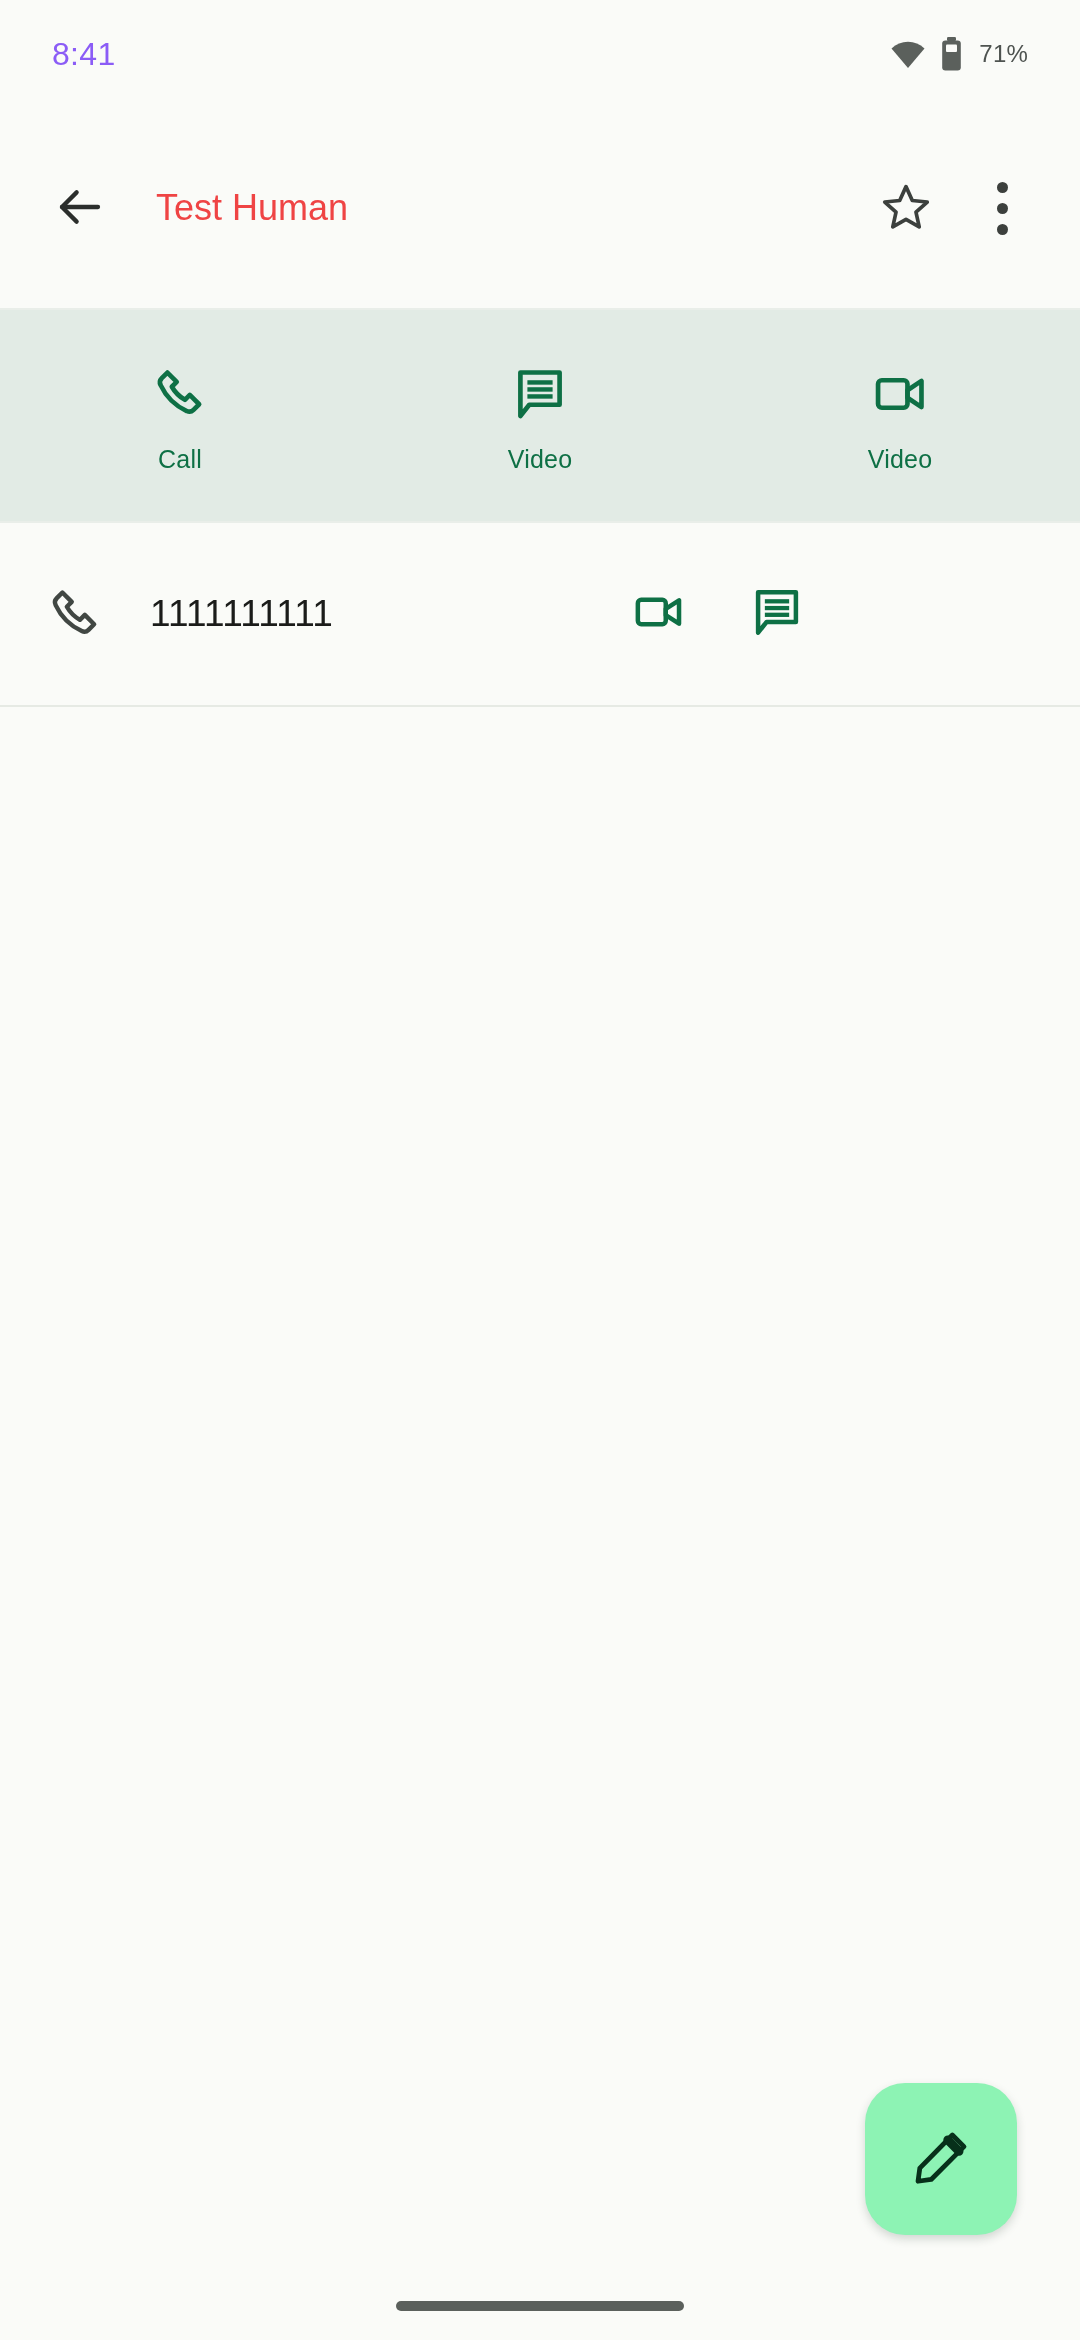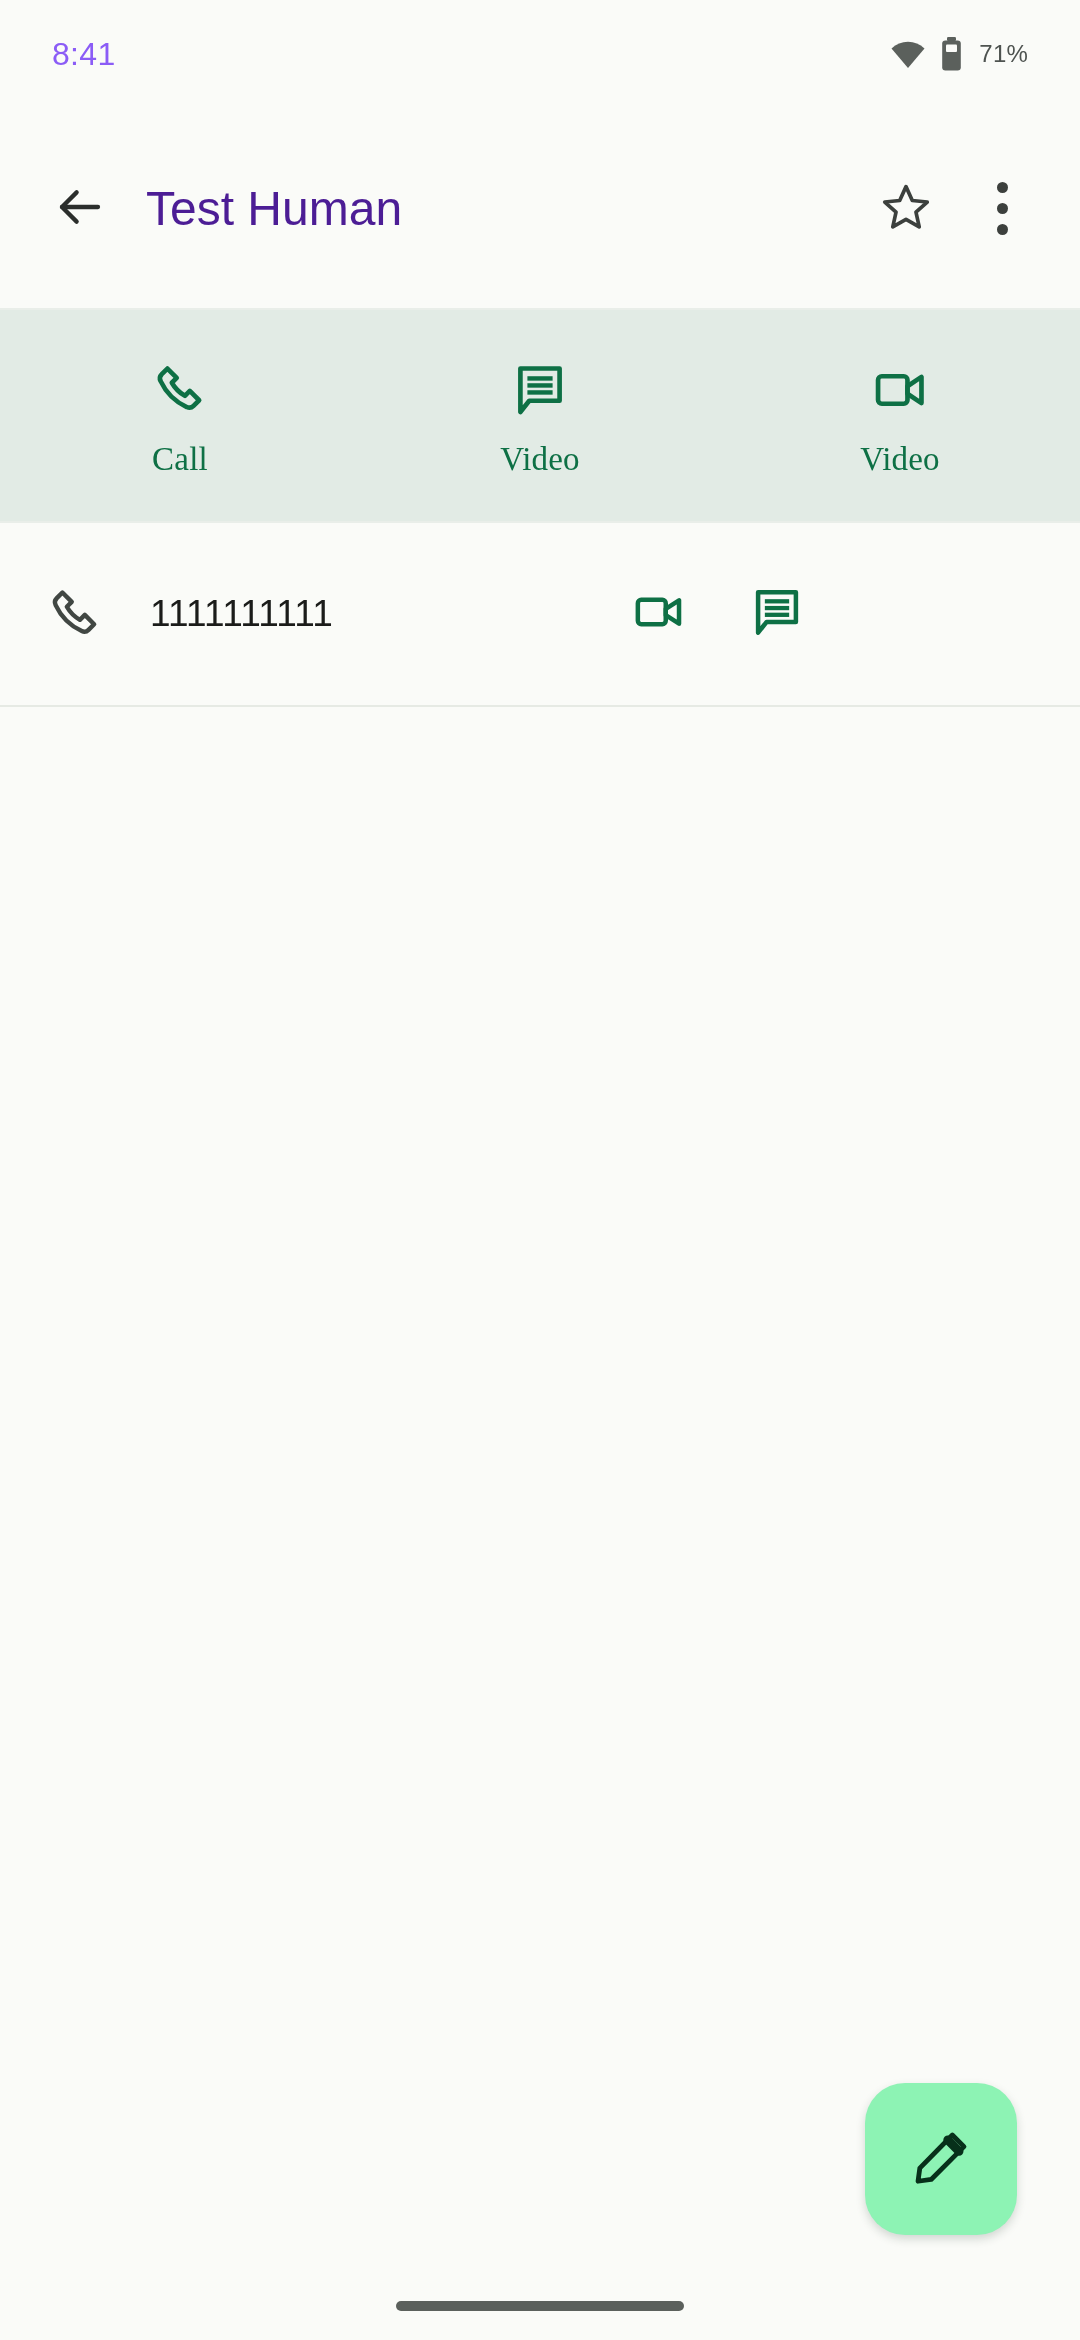--- a/index.html
+++ b/index.html
@@ -45,23 +45,23 @@
     padding:0 30px 0 32px;
   }
   .appbar-icon-btn {
     width:96px; height:96px;
     display:flex; align-items:center; justify-content:center;
     border-radius:50%; flex:0 0 auto;
     background:transparent; border:none;
   }
   #contact-title {
     flex:1 1 auto;
-    font-size:48px;
-    color:#4c1d95;
-    margin-left:18px;
+    font-size:36px;
+    color:#ef4444;
+    margin-left:28px;
     white-space:nowrap; overflow:hidden;
     text-overflow:ellipsis;
   }
   #overflow-dots {
     width:10px;
     display:flex; flex-direction:column;
     align-items:center; gap:10px;
   }
   #overflow-dots i {
     display:block; width:11px; height:11px;
@@ -79,23 +79,22 @@
   }
   .quick-action {
     flex:1 1 0;
     display:flex; flex-direction:column;
     align-items:center; justify-content:center;
     gap:22px;
     padding-top:8px;
   }
   .quick-action .qa-icon { height:58px; display:flex; align-items:center; }
   .quick-action .qa-label {
-    font-size:33px; color:#0e7045;
+    font-size:25px; color:#0e7045;
     letter-spacing:0.2px;
-    font-family:Liberation Serif, serif;
   }
 
   
   #phone-row {
     position:absolute; top:523px; left:0;
     width:880px; height:182px;
     display:flex; align-items:center;
     padding:0 44px 0 0;
     background:#fafbf8;
   }

